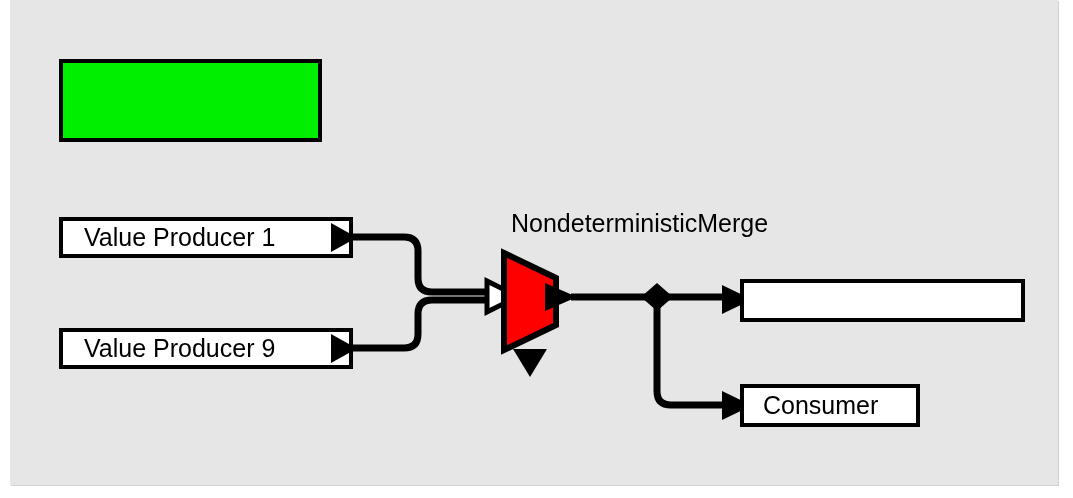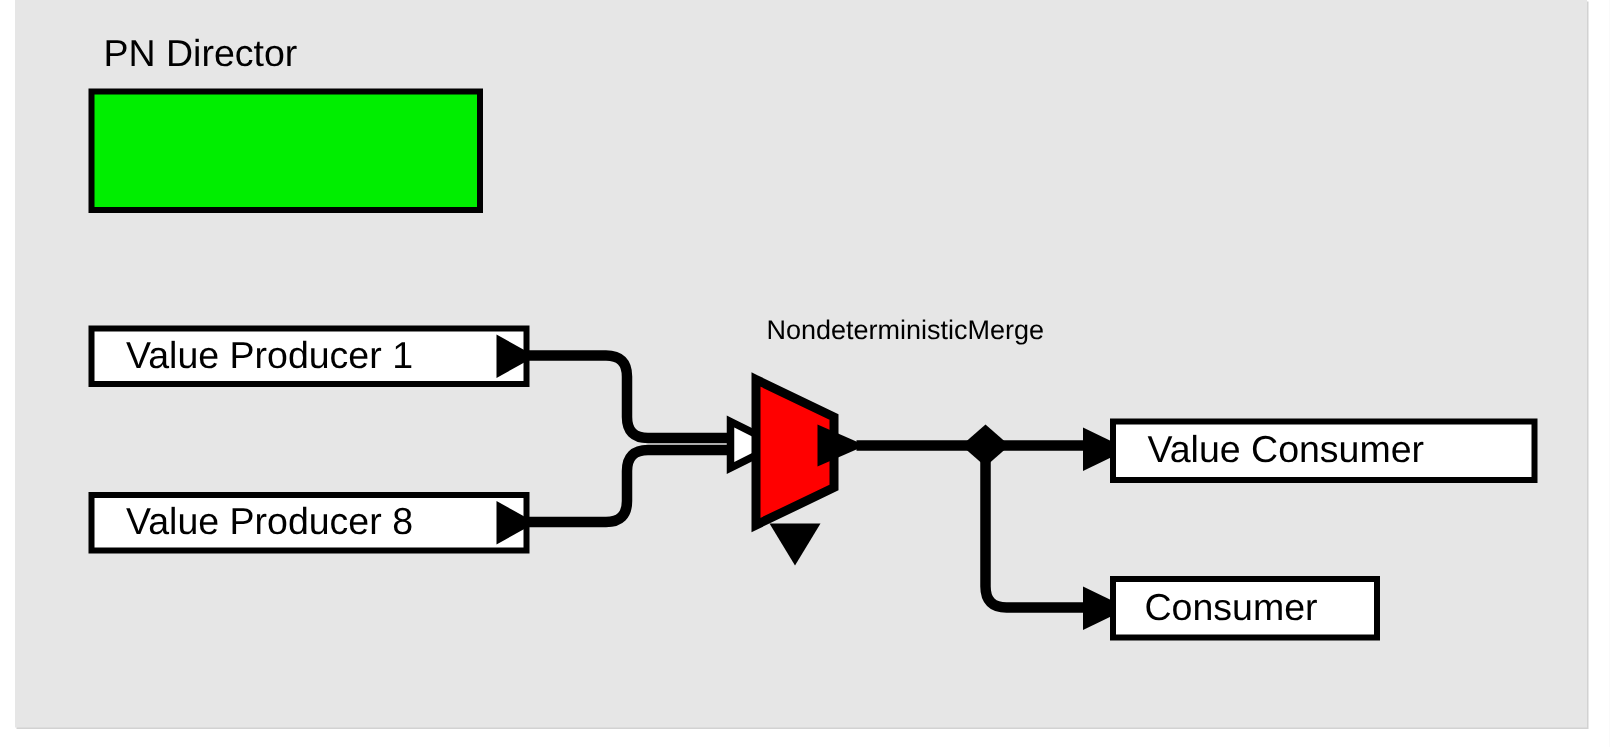--- a/index.html
+++ b/index.html
@@ -49,21 +49,21 @@
     text-align: center;
   }
   .director-title {
     left: 69px;
     top: 24px;
     font-size: 25px;
   }
   .merge-title {
     left: 511px;
     top: 211px;
-    font-size: 18px;
+    font-size: 25px;
   }
   .lbl-producer1 { left: 84px; top: 219px; height: 37px; font-size: 25px; }
   .lbl-producer2 { left: 84px; top: 330px; height: 37px; font-size: 25px; }
   .lbl-consumer  { left: 765px; top: 281px; height: 39px; font-size: 25px; }
   .lbl-observer  { left: 763px; top: 386px; height: 39px; font-size: 25px; }
 </style>
 </head>
 <body>
 
 <div id="root">
@@ -101,25 +101,23 @@
     <polygon points="722,285 752,299.5 722,314" fill="#000000"></polygon>
 
     <path d="M 657,304 L 657,391 Q 657,405 671,405 L 730,405" fill="none" stroke="#000000" stroke-width="7"></path>
     <polygon points="722,391 752,405.5 722,420" fill="#000000"></polygon>
 
     <rect x="742" y="281" width="281" height="39" fill="#ffffff" stroke="#000000" stroke-width="4"></rect>
 
     <rect x="742" y="386" width="176" height="39" fill="#ffffff" stroke="#000000" stroke-width="4"></rect>
   </svg>
 
-  <div class="node-label director-title">PN Director</div>
 
   <div class="node-label merge-title">NondeterministicMerge</div>
 
   <div class="box-label lbl-producer1">Value Producer 1</div>
 
-  <div class="box-label lbl-producer2">Value Producer 8</div>
+  <div class="box-label lbl-producer2">Value Producer 9</div>
 
-  <div class="box-label lbl-consumer">Value Consumer</div>
 
   <div class="box-label lbl-observer">Consumer</div>
 
 </div>
 
 </body></html>

